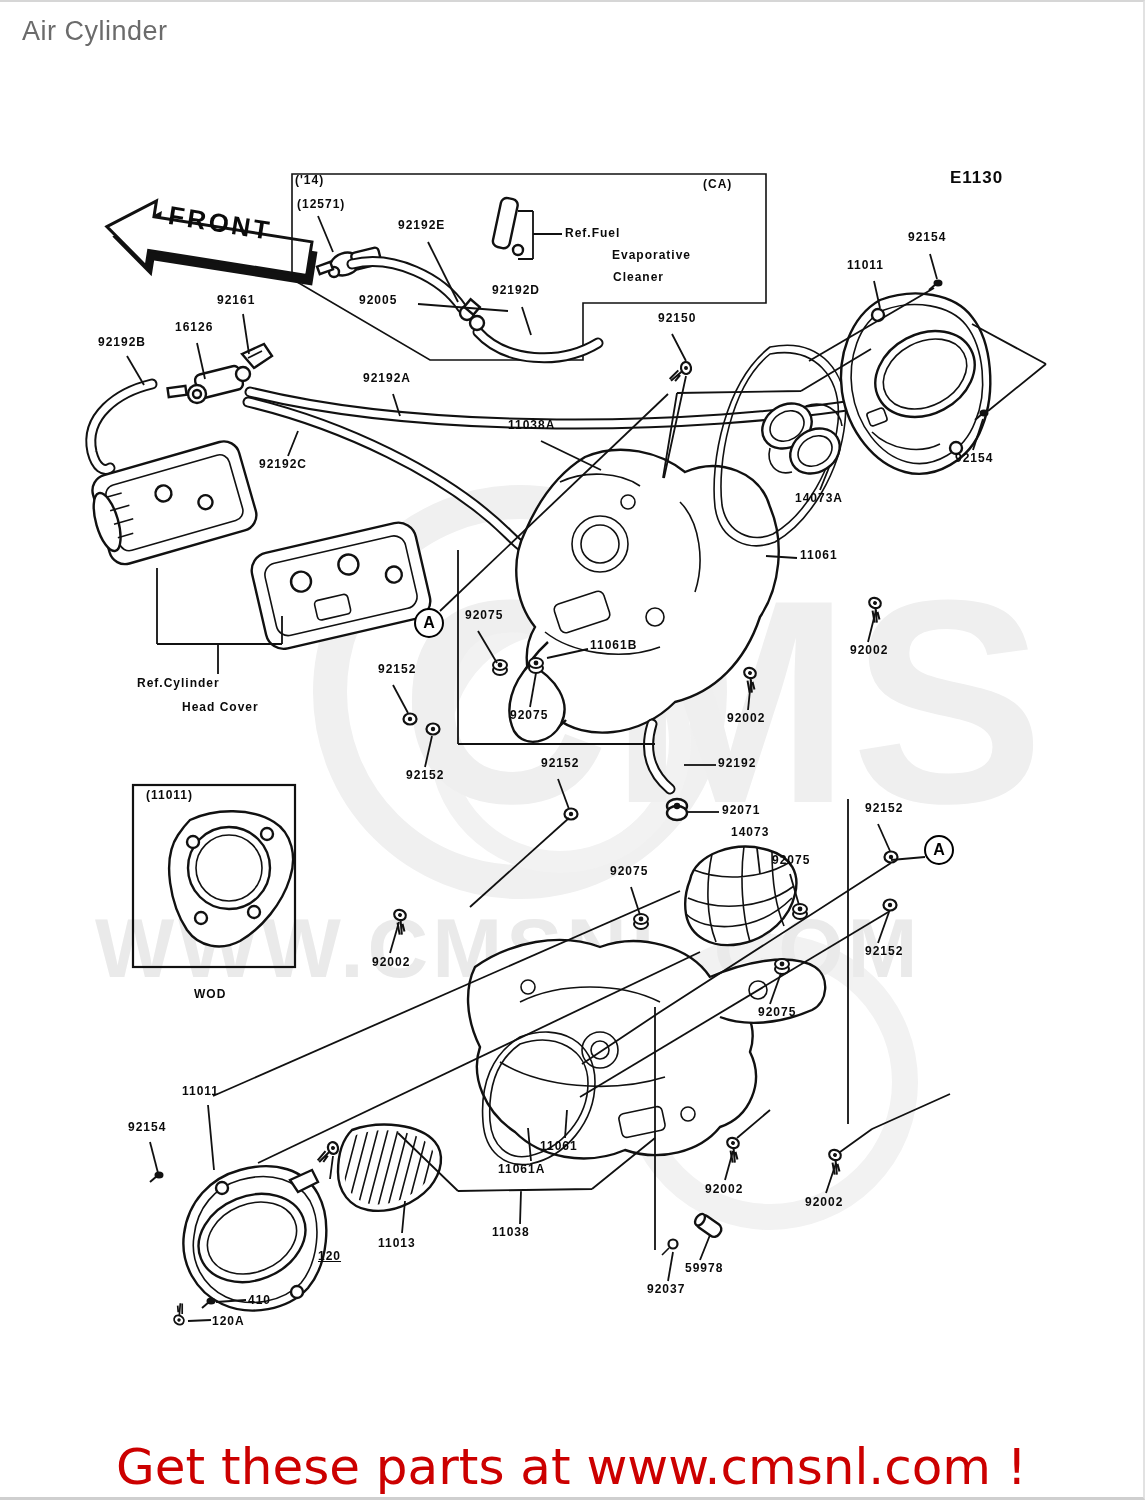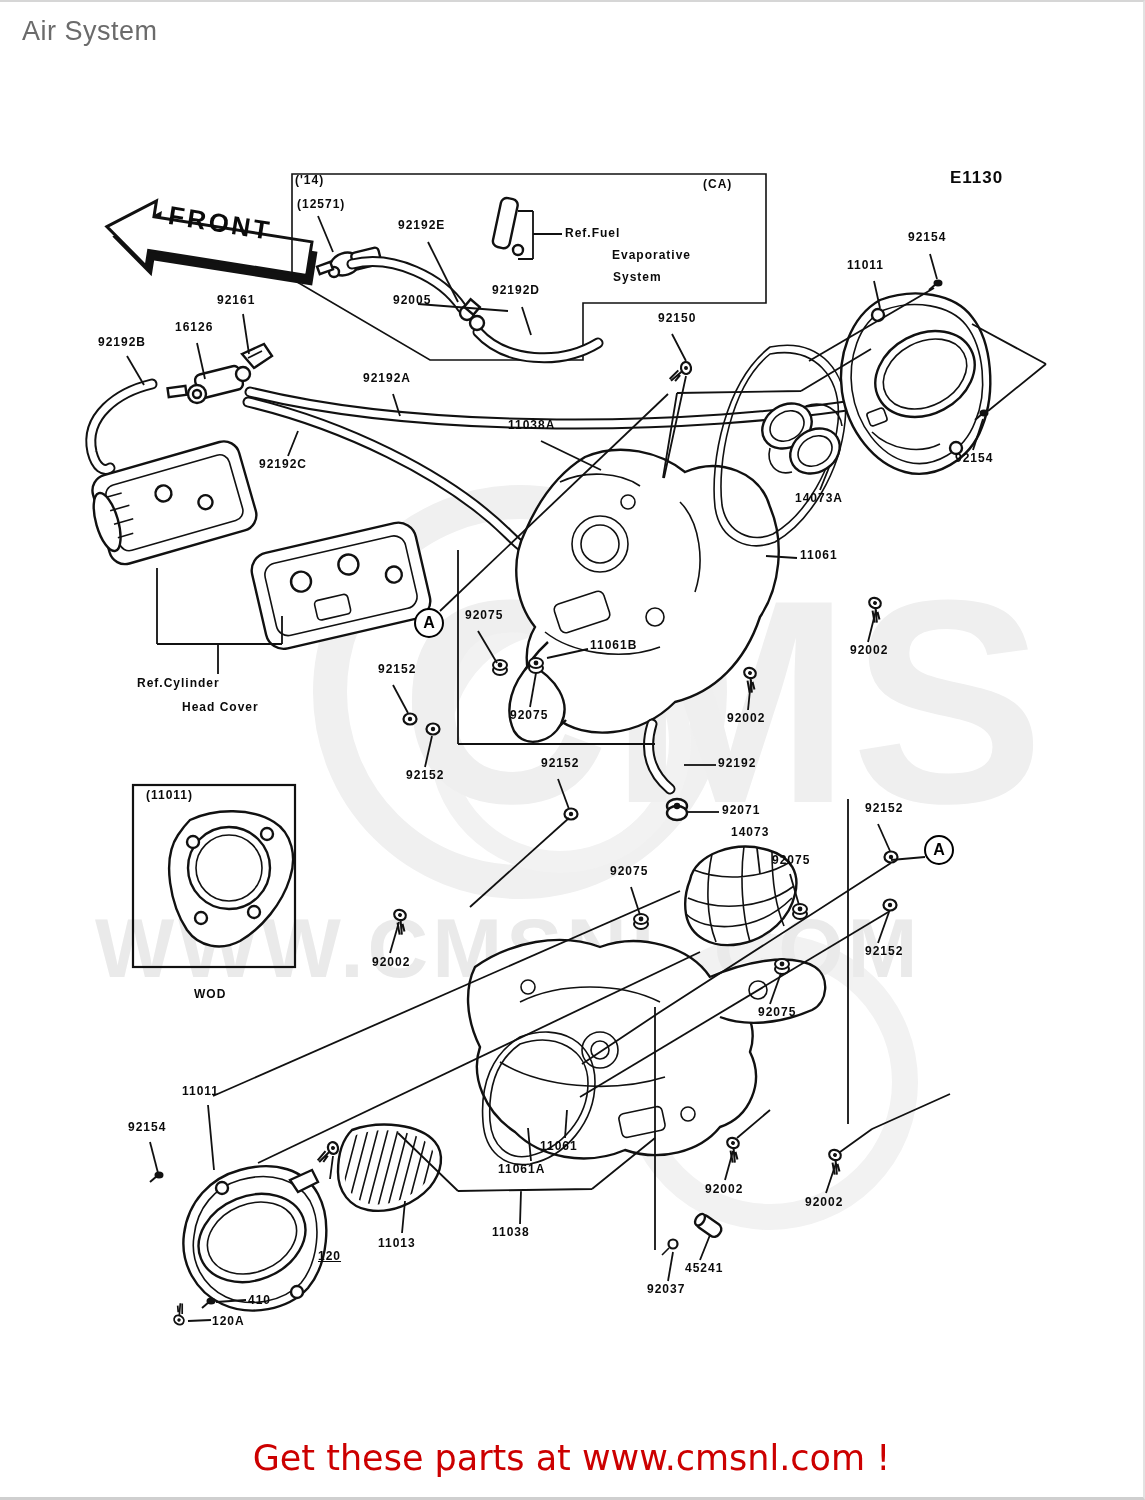--- a/index.html
+++ b/index.html
@@ -19,21 +19,21 @@
     letter-spacing:1px; white-space:nowrap; line-height:1;
   }
   .pl.small { font-size:17px; }
   .amark {
     position:absolute; width:26px; height:26px; border:2.5px solid #000;
     border-radius:50%; background:#fff; text-align:center; line-height:26px;
     font-weight:bold; font-size:16px; color:#000;
   }
   .footer-banner {
     position:absolute; left:0; top:1436px; width:100%; text-align:center;
-    font-family:"DejaVu Sans", sans-serif; font-size:35px; color:#cc0000;
+    font-family:"DejaVu Sans", sans-serif; font-size:50px; color:#cc0000;
     white-space:nowrap;
   }
   svg .ln { stroke:#111; stroke-width:1.8; fill:none; }
   svg .ot { stroke:#111; stroke-width:2.4; fill:#fff; }
   svg .ot2 { stroke:#111; stroke-width:1.6; fill:none; }
   svg .hose-b { stroke:#111; stroke-width:11; fill:none; stroke-linecap:round; }
   svg .hose-w { stroke:#fff; stroke-width:7; fill:none; stroke-linecap:round; }
   svg text.wm { font-family:"Liberation Sans", sans-serif; font-weight:bold; }
 </style>
 </head>
@@ -324,43 +324,43 @@
       <path d="M531,1159 L528,1126"></path>
       <path d="M520,1222 L521,1189 M458,1189 L592,1187 M458,1189 L398,1131 M592,1187 L655,1136"></path>
       <path d="M725,1178 L733,1149"></path>
       <path d="M826,1191 L836,1161"></path>
       <path d="M700,1258 L710,1233"></path>
       <path d="M668,1279 L673,1250"></path>
       <path d="M655,1005 L655,1248"></path>
     </g>
   </svg>
 
-  <div class="page-title">Air System</div>
+  <div class="page-title">Air Cylinder</div>
 
   <div class="pl" style="left:168px;top:208px;transform:rotate(9deg);font-size:26px;letter-spacing:3px;">FRONT</div>
 
   <div class="pl" style="left:295px;top:172px;">('14)</div>
   <div class="pl" style="left:297px;top:196px;">(12571)</div>
   <div class="pl" style="left:703px;top:176px;">(CA)</div>
   <div class="pl" style="left:565px;top:225px;">Ref.Fuel</div>
   <div class="pl" style="left:612px;top:247px;">Evaporative</div>
-  <div class="pl" style="left:613px;top:269px;">System</div>
+  <div class="pl" style="left:613px;top:269px;">Cleaner</div>
   <div class="pl" style="left:146px;top:787px;">(11011)</div>
   <div class="pl" style="left:194px;top:966px;margin-top:20px;">WOD</div>
 
   <div class="pl" style="left:137px;top:675px;">Ref.Cylinder</div>
   <div class="pl" style="left:182px;top:699px;">Head Cover</div>
 
   <div class="pl small" style="left:950px;top:167px;">E1130</div>
 
   <div class="amark" style="left:414px;top:606px;">A</div>
   <div class="amark" style="left:924px;top:833px;">A</div>
 
   <div class="pl" style="left:398px;top:217px;">92192E</div>
-  <div class="pl" style="left:359px;top:292px;margin-left:34px;">92005</div>
+  <div class="pl" style="left:359px;top:292px;">92005</div>
   <div class="pl" style="left:492px;top:282px;">92192D</div>
   <div class="pl" style="left:658px;top:310px;">92150</div>
   <div class="pl" style="left:217px;top:292px;">92161</div>
   <div class="pl" style="left:175px;top:319px;">16126</div>
   <div class="pl" style="left:98px;top:334px;">92192B</div>
   <div class="pl" style="left:363px;top:370px;">92192A</div>
   <div class="pl" style="left:259px;top:456px;">92192C</div>
   <div class="pl" style="left:508px;top:417px;">11038A</div>
   <div class="pl" style="left:908px;top:229px;">92154</div>
   <div class="pl" style="left:847px;top:257px;">11011</div>
@@ -388,18 +388,18 @@
   <div class="pl" style="left:128px;top:1119px;">92154</div>
   <div class="pl" style="left:318px;top:1248px;text-decoration:underline;">120</div>
   <div class="pl" style="left:378px;top:1235px;">11013</div>
   <div class="pl" style="left:248px;top:1292px;">410</div>
   <div class="pl" style="left:212px;top:1313px;">120A</div>
   <div class="pl" style="left:540px;top:1138px;">11061</div>
   <div class="pl" style="left:498px;top:1161px;">11061A</div>
   <div class="pl" style="left:492px;top:1224px;">11038</div>
   <div class="pl" style="left:705px;top:1181px;">92002</div>
   <div class="pl" style="left:805px;top:1194px;">92002</div>
-  <div class="pl" style="left:685px;top:1260px;">45241</div>
+  <div class="pl" style="left:685px;top:1260px;">59978</div>
   <div class="pl" style="left:647px;top:1281px;">92037</div>
 
   <div class="footer-banner">Get these parts at www.cmsnl.com !</div>
 
 </div>
 
 </body></html>

